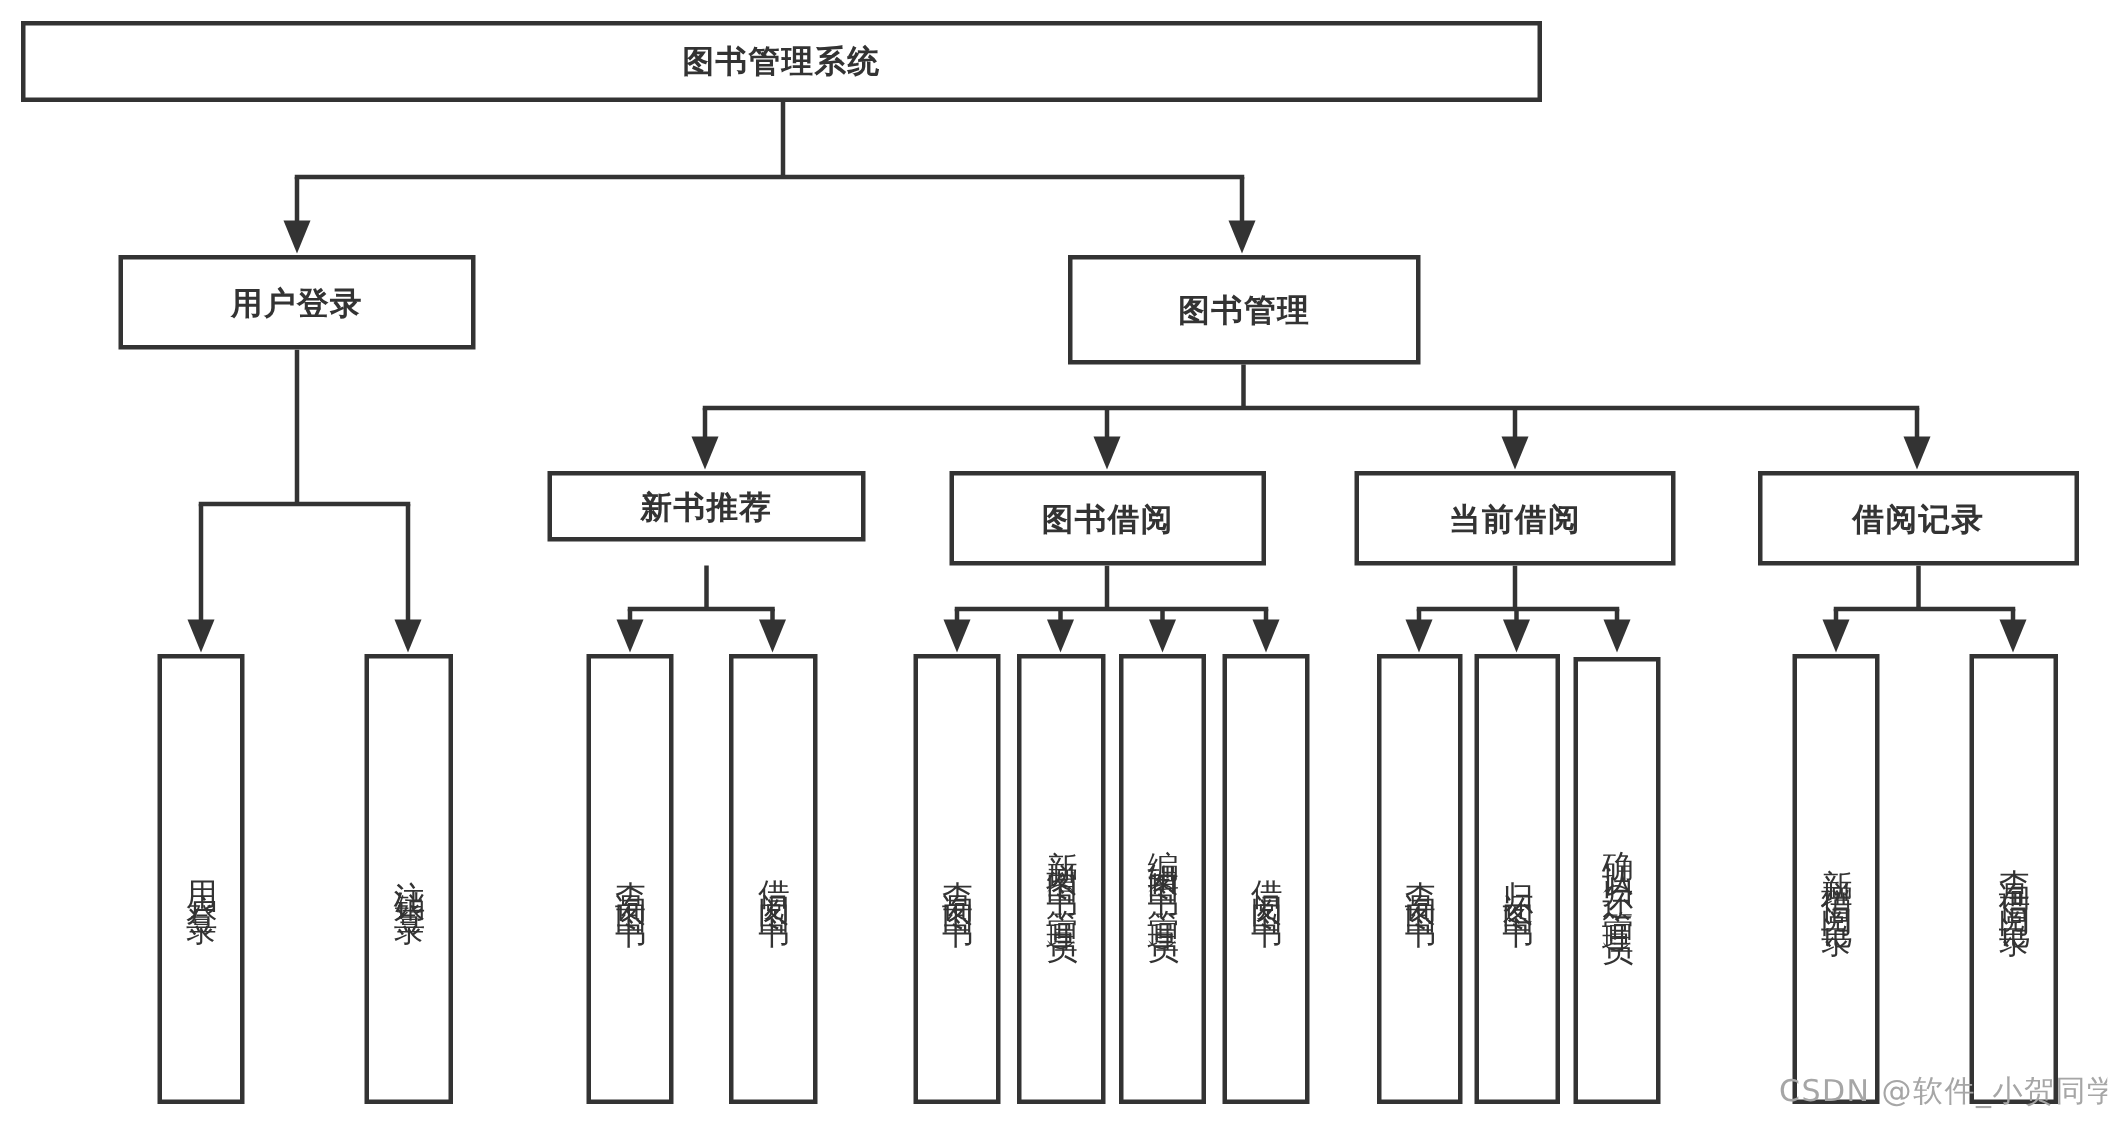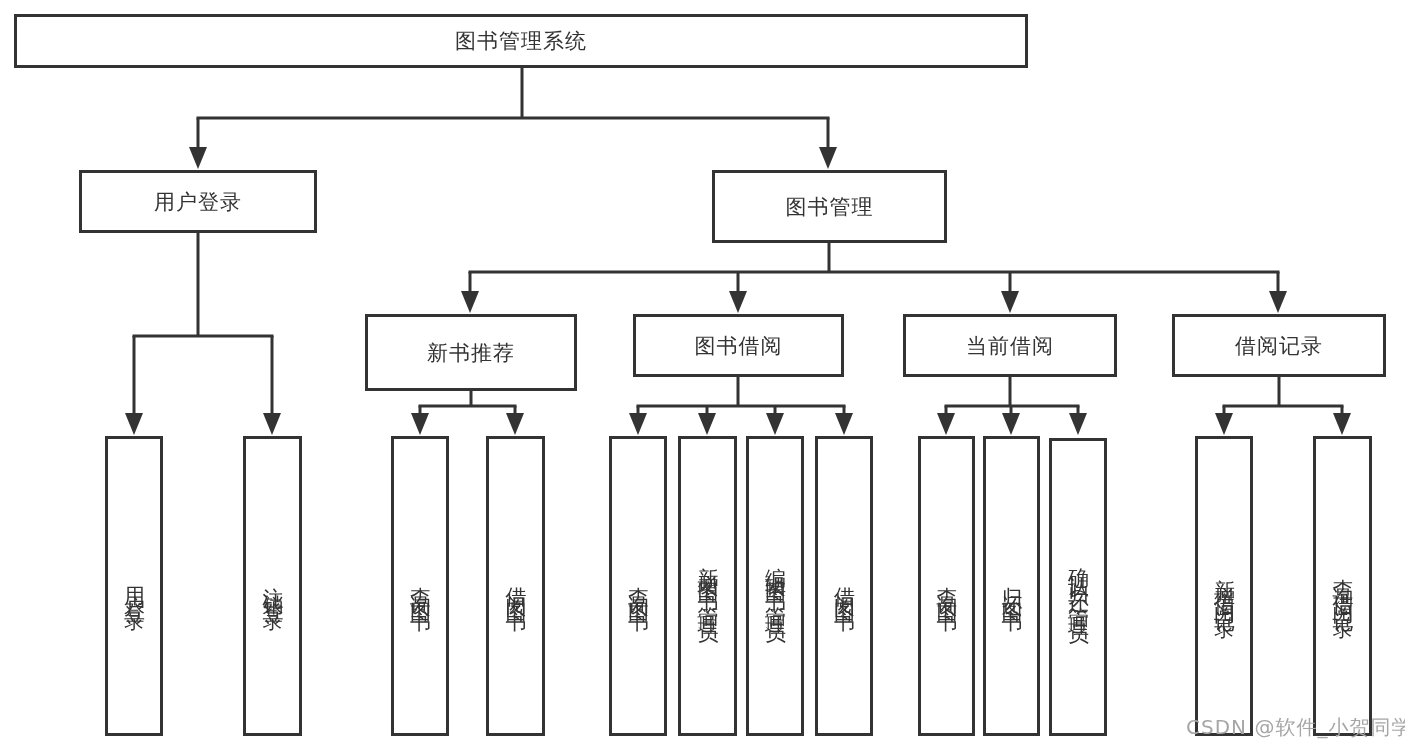--- a/index.html
+++ b/index.html
@@ -21,20 +21,21 @@
     position: absolute;
     box-sizing: border-box;
     background: #ffffff;
     border: 3px solid #333333;
     display: flex;
     align-items: center;
     justify-content: center;
     font-size: 21px;
     letter-spacing: 1px;
     white-space: nowrap;
+    font-weight: bold;
   }
   .vnode {
     position: absolute;
     box-sizing: border-box;
     background: #ffffff;
     border: 3px solid #333333;
     display: flex;
     align-items: center;
     justify-content: center;
   }
@@ -125,21 +126,21 @@
       <polygon points="1215,413 1233,413 1224,435"></polygon>
       <polygon points="1333,413 1351,413 1342,435"></polygon>
     </g>
   </svg>
 
   <div class="node" style="left:14px; top:14px; width:1014px; height:54px;">图书管理系统</div>
 
   <div class="node" style="left:79px; top:170px; width:238px; height:63px;">用户登录</div>
   <div class="node" style="left:712px; top:170px; width:235px; height:73px;">图书管理</div>
 
-  <div class="node" style="left:365px; top:314px; width:212px; height:77px;">新书推荐</div>
+  <div class="node" style="left:365px; top:314px; width:212px; height:47px;">新书推荐</div>
   <div class="node" style="left:633px; top:314px; width:211px; height:63px;">图书借阅</div>
   <div class="node" style="left:903px; top:314px; width:214px; height:63px;">当前借阅</div>
   <div class="node" style="left:1172px; top:314px; width:214px; height:63px;">借阅记录</div>
 
   <div class="vnode" style="left:105px; top:436px; width:58px; height:300px;">
     <span>用户登录</span>
   </div>
   <div class="vnode" style="left:243px; top:436px; width:59px; height:300px;">
     <span>注销登录</span>
   </div>

